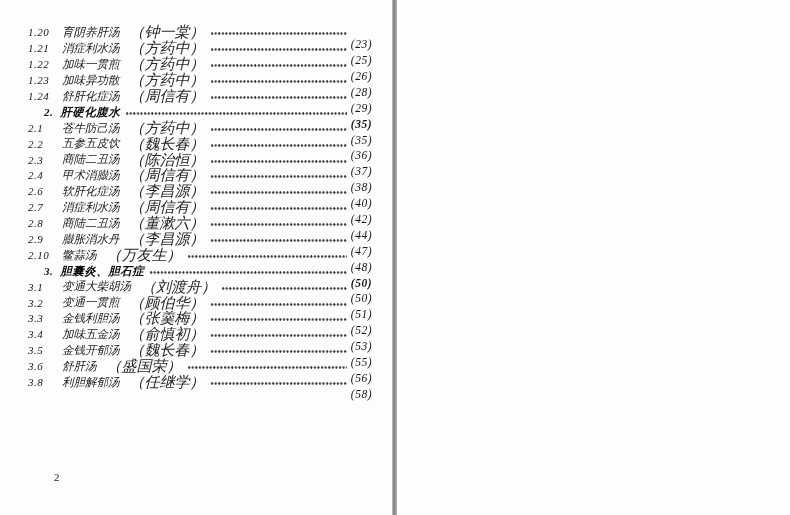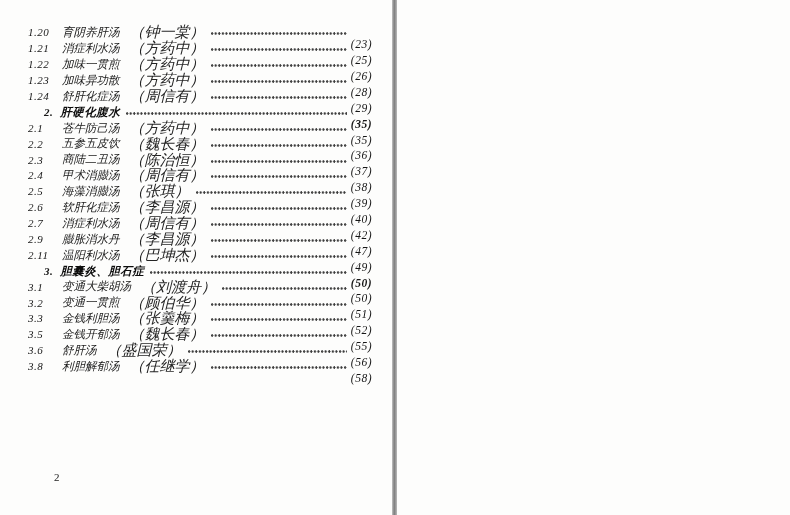--- a/index.html
+++ b/index.html
@@ -108,53 +108,53 @@
           <span class="page-col">(37)</span>
         </div>
         <div class="row">
           <span class="num">2.4</span>
           <span class="title">甲术消臌汤</span>
           <span class="author">（周信有）</span>
           <span class="dots"></span>
           <span class="page-col">(38)</span>
         </div>
         <div class="row">
-          <span class="num">2.5</span>
-          <span class="title">海藻消臌汤</span>
-          <span class="author">（张琪）</span>
-          <span class="dots"></span>
-          <span class="page-col">(39)</span>
-        </div>
-        <div class="row">
           <span class="num">2.6</span>
           <span class="title">软肝化症汤</span>
           <span class="author">（李昌源）</span>
           <span class="dots"></span>
           <span class="page-col">(40)</span>
         </div>
         <div class="row">
           <span class="num">2.7</span>
           <span class="title">消症利水汤</span>
           <span class="author">（周信有）</span>
           <span class="dots"></span>
           <span class="page-col">(42)</span>
         </div>
         <div class="row">
+          <span class="num">2.8</span>
+          <span class="title">商陆二丑汤</span>
+          <span class="author">（董漱六）</span>
+          <span class="dots"></span>
+          <span class="page-col">(44)</span>
+        </div>
+        <div class="row">
           <span class="num">2.9</span>
           <span class="title">臌胀消水丹</span>
           <span class="author">（李昌源）</span>
           <span class="dots"></span>
           <span class="page-col">(47)</span>
         </div>
         <div class="row">
-          <span class="num">2.11</span>
-          <span class="title">温阳利水汤</span>
-          <span class="author">（巴坤杰）</span>
-          <span class="dots"></span>
-          <span class="page-col">(49)</span>
+          <span class="num">2.10</span>
+          <span class="title">鳖蒜汤</span>
+          <span class="author">（万友生）</span>
+          <span class="dots"></span>
+          <span class="page-col">(48)</span>
         </div>
         <div class="row section">
           <span class="num">3.</span>
           <span class="title">胆囊炎、胆石症</span>
           <span class="dots"></span>
           <span class="page-col">(50)</span>
         </div>
         <div class="row">
           <span class="num">3.1</span>
           <span class="title">变通大柴胡汤</span>
@@ -168,20 +168,27 @@
           <span class="author">（顾伯华）</span>
           <span class="dots"></span>
           <span class="page-col">(51)</span>
         </div>
         <div class="row">
           <span class="num">3.3</span>
           <span class="title">金钱利胆汤</span>
           <span class="author">（张羹梅）</span>
           <span class="dots"></span>
           <span class="page-col">(52)</span>
+        </div>
+        <div class="row">
+          <span class="num">3.4</span>
+          <span class="title">加味五金汤</span>
+          <span class="author">（俞慎初）</span>
+          <span class="dots"></span>
+          <span class="page-col">(53)</span>
         </div>
         <div class="row">
           <span class="num">3.5</span>
           <span class="title">金钱开郁汤</span>
           <span class="author">（魏长春）</span>
           <span class="dots"></span>
           <span class="page-col">(55)</span>
         </div>
         <div class="row">
           <span class="num">3.6</span>

